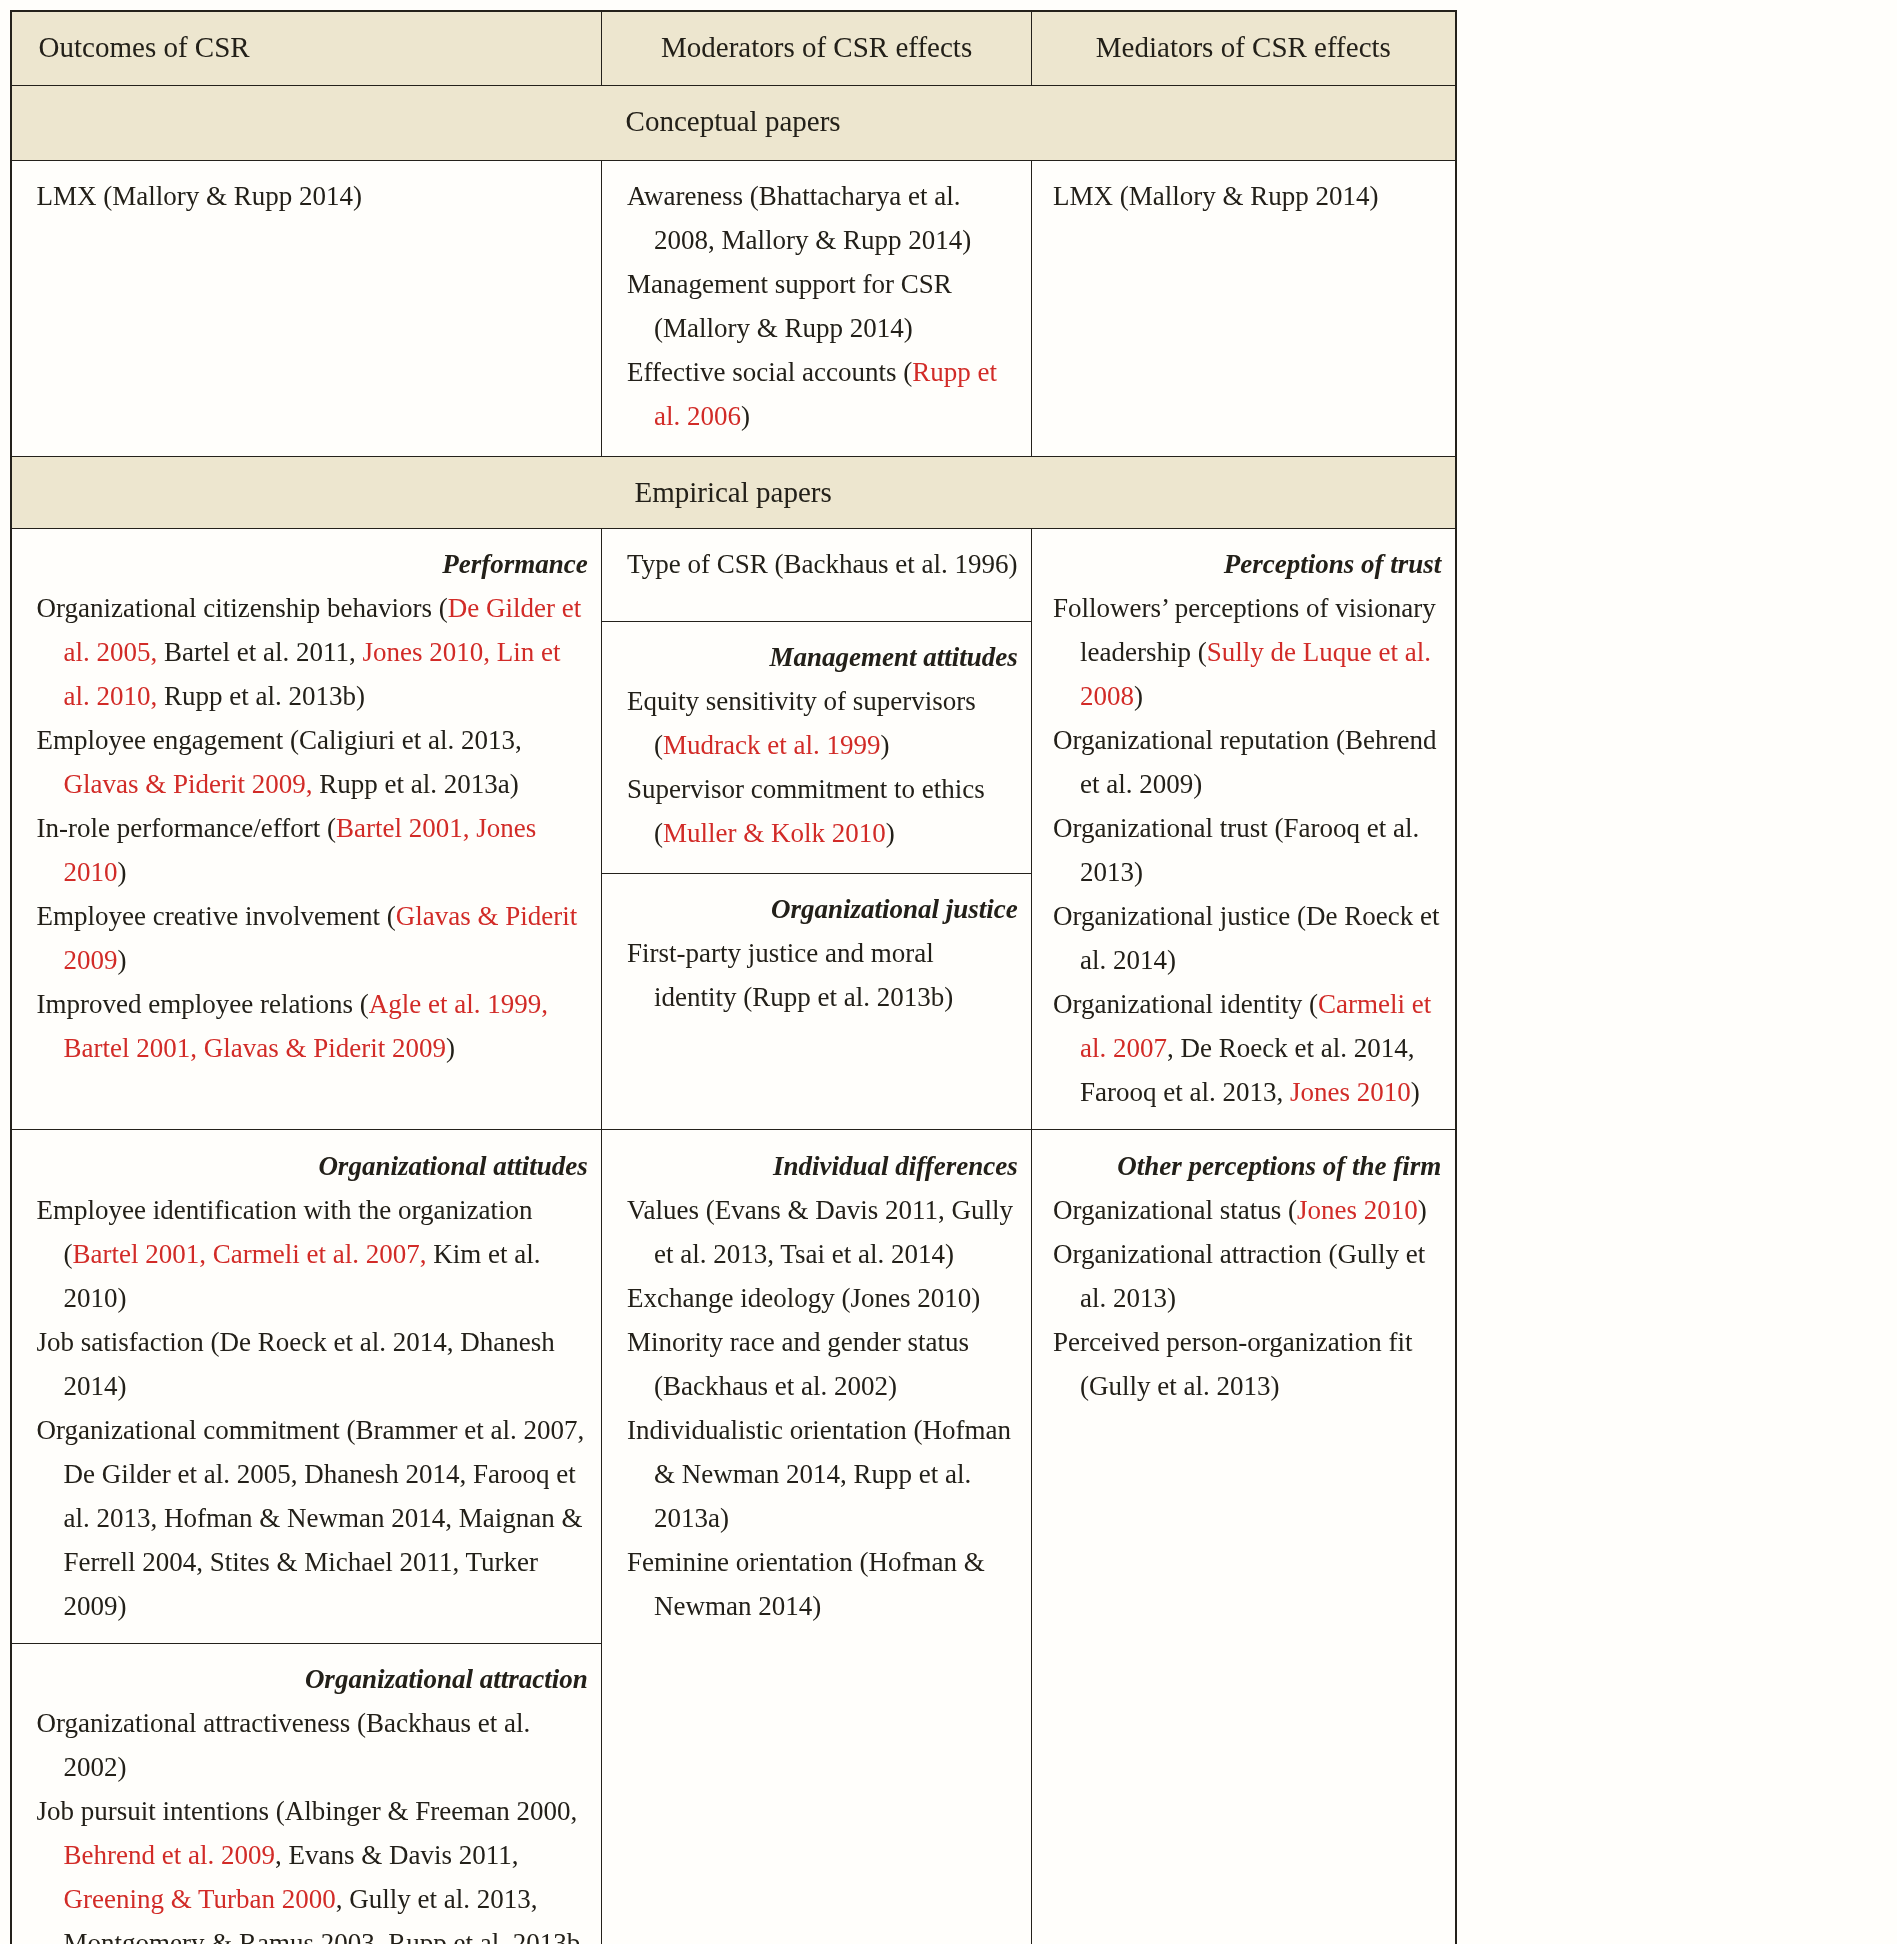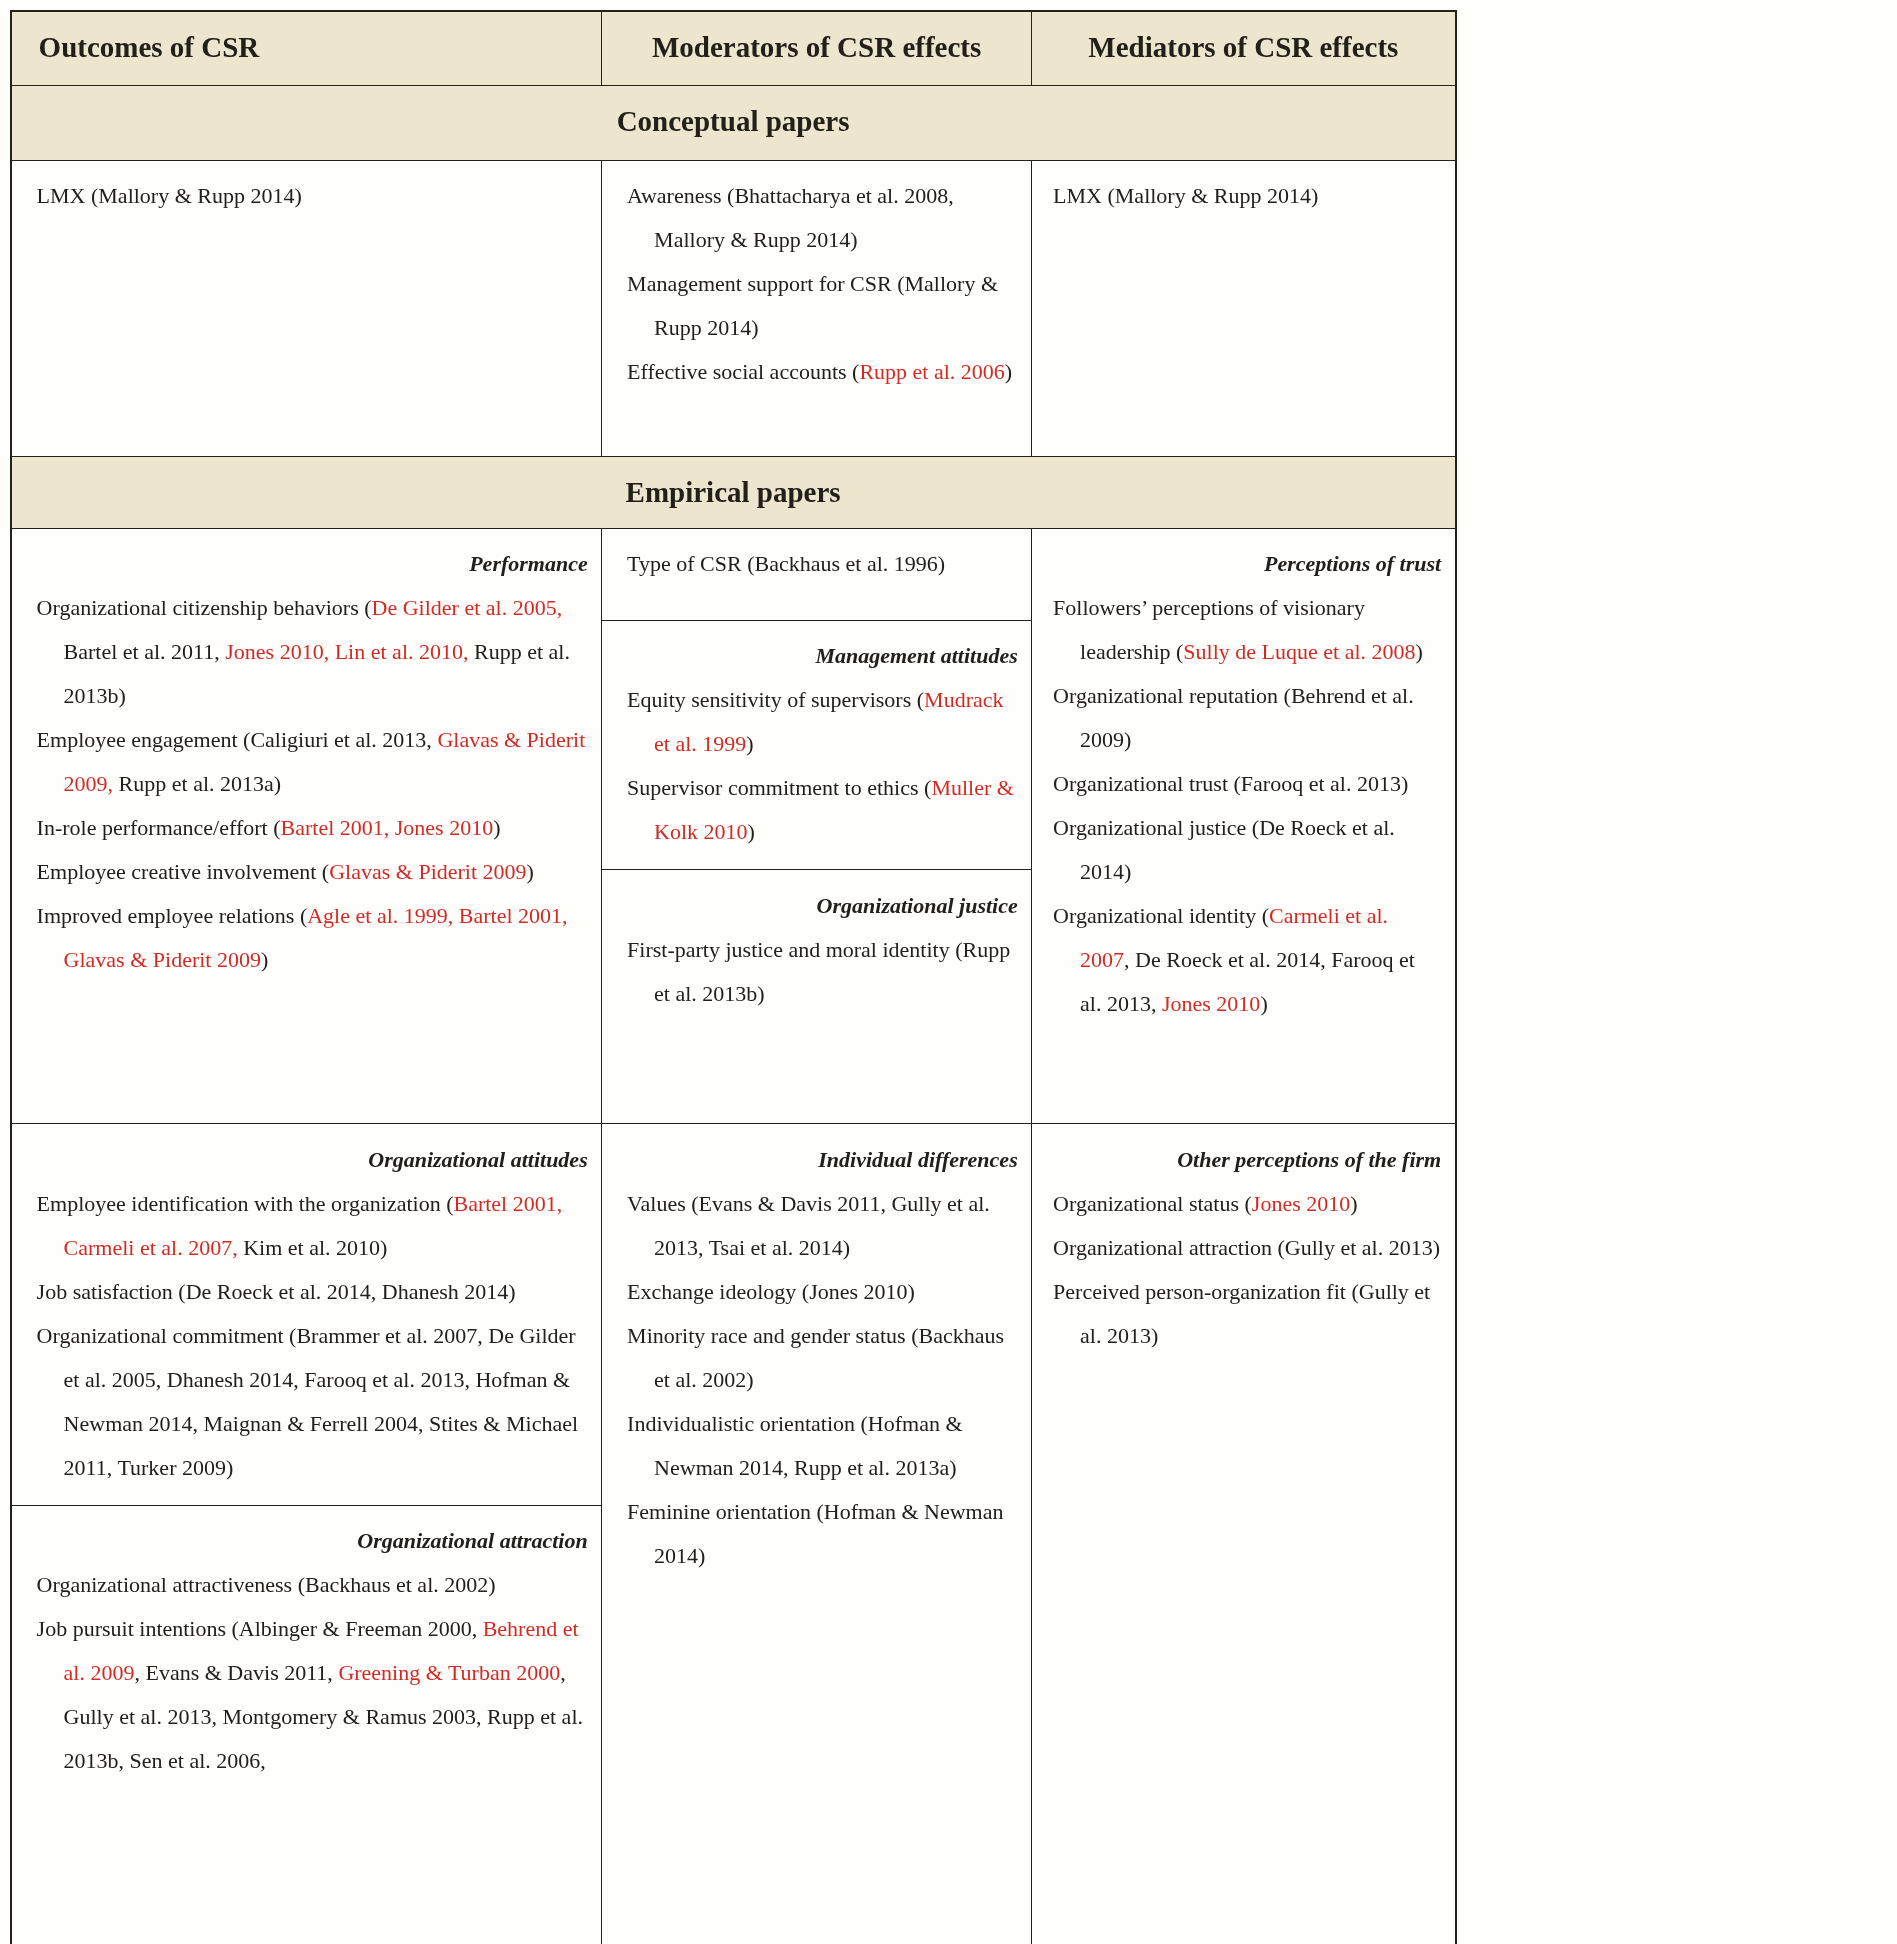--- a/index.html
+++ b/index.html
@@ -32,30 +32,30 @@
   col.c1 { width: 591px; }
   col.c2 { width: 430px; }
   col.c3 { width: 424px; }
   th, td {
     border: 1.9px solid var(--border-color);
     vertical-align: top;
     padding: 0;
   }
   tr.band th, tr.band td {
     background: var(--band-bg);
-    font-weight: bold;
+    font-weight: normal;
     font-size: 29px;
     text-align: center;
     padding: 19px 9.6px;
     line-height: 32.5px;
   }
   tr.band th.h-left { text-align: left; padding-left: 27px; }
   td.cell {
     background: transparent;
-    font-size: 22px;
+    font-size: 27px;
     padding: 13.4px 13.4px 15.3px 25px;
   }
   td.cell.c3pad { padding-left: 21px; }
   .subhead {
     font-weight: bold;
     font-style: italic;
     line-height: 44px;
     text-align: right;
   }
   .entry {

